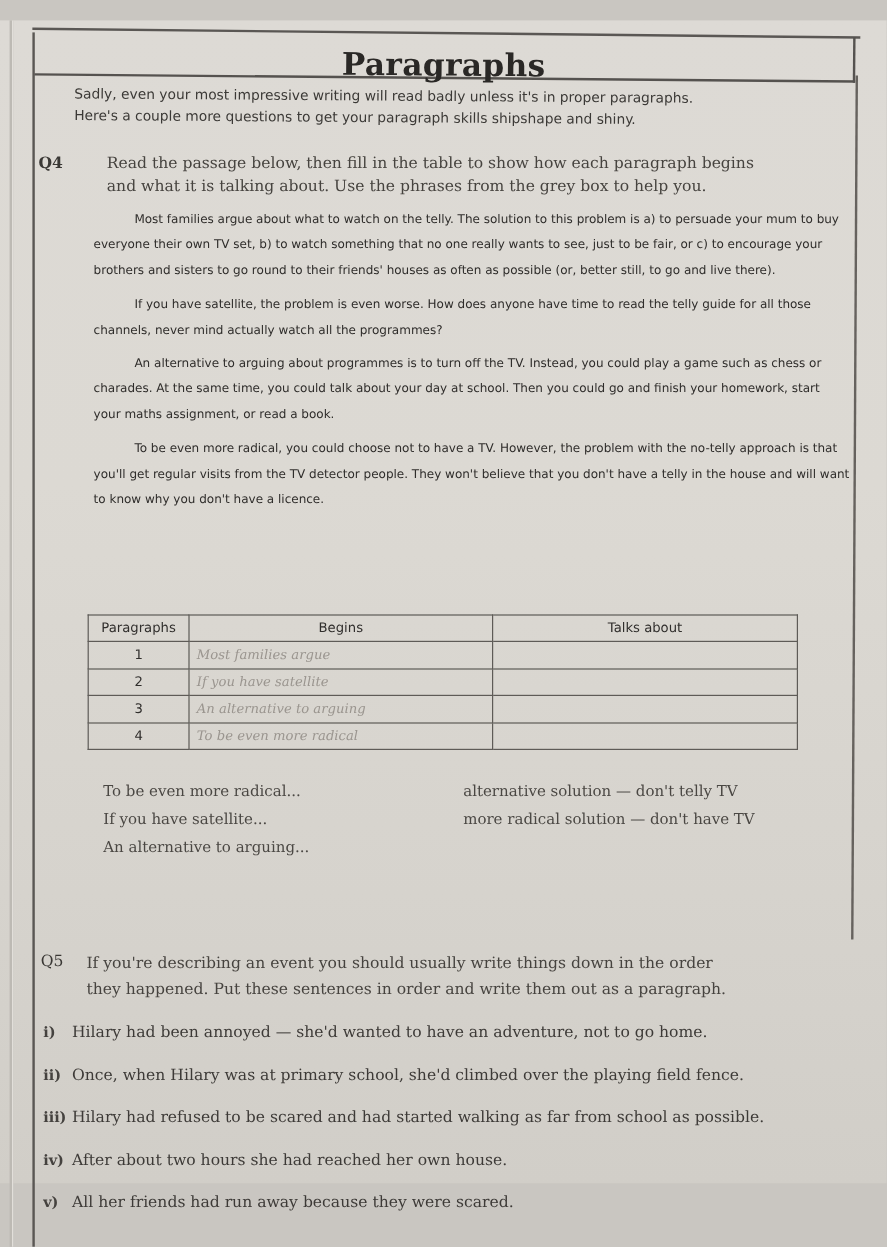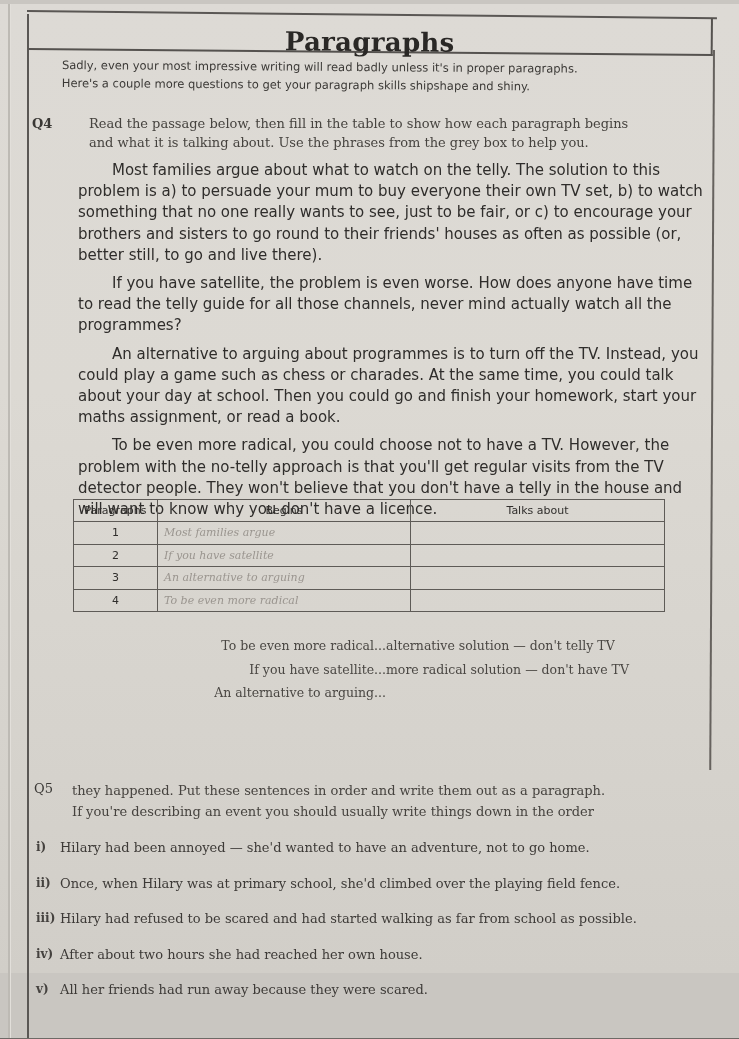--- a/index.html
+++ b/index.html
@@ -2,21 +2,21 @@
 <html><head>
   <meta charset="utf-8">
   <style>
     * { box-sizing: border-box; margin: 0; padding: 0; }
     html, body {
       width: 739px; height: 1039px; overflow: hidden;
       background: #c9c6c1;
     }
     body { position: relative; font-family: "DejaVu Sans", sans-serif; color: #2e2c2a; }
     .paper {
-      position: absolute; left: 0; top: 4px; width: 739px; height: 969px;
+      position: absolute; left: 0; top: 17px; width: 739px; height: 969px;
       background: linear-gradient(180deg, #dddad5 0%, #dcd9d3 40%, #d6d3cd 75%, #d1cec8 100%);
     }
     .page-edge {
       position: absolute; left: 8px; top: 0; width: 3px; height: 1039px;
       background: #bdbab4; border-right: 1px solid #e2dfda;
     }
     .frame-left {
       position: absolute; left: 27px; top: 10px; width: 2px; height: 1029px; background: #5a5754;
     }
     .frame-top {
@@ -43,42 +43,42 @@
       transform: rotate(0.4deg); transform-origin: left top;
     }
     .q-label {
       position: absolute; font-family: "DejaVu Serif", serif; font-size: 13px; color: #3a3835;
     }
     .q-text {
       position: absolute; font-family: "DejaVu Serif", serif; font-size: 13px; line-height: 19px; color: #46433f;
     }
     .passage {
       position: absolute; left: 78px; top: 156px; width: 630px;
-      font-family: "DejaVu Sans", sans-serif; font-size: 15px; line-height: 21.2px; color: #2f2d2b;
+      font-family: "DejaVu Sans", sans-serif; font-size: 10px; line-height: 21.2px; color: #2f2d2b;
     }
     .passage p { text-indent: 34px; margin-bottom: 7px; }
     .table-wrap {
       position: absolute; left: 73px; top: 495px; width: 592px;
     }
     table { border-collapse: collapse; width: 100%; }
     th, td {
       border: 1.5px solid #5e5b57; height: 22.5px; font-size: 11px; font-weight: normal;
       font-family: "DejaVu Sans", sans-serif; color: #302e2c; text-align: center;
     }
     th { height: 22px; }
     td.begins { text-align: left; padding-left: 6px; font-family: "DejaVu Serif", serif; font-style: italic;
       color: #9a958f; font-size: 11px; }
     .col-p { width: 84px; }
     .col-b { width: 253px; }
     .phrases {
       position: absolute; left: 86px; top: 630px; width: 600px;
       font-family: "DejaVu Serif", serif; font-size: 12.5px; color: #4a4743; line-height: 23.5px;
     }
     .phrase-row { display: flex; }
-    .phrase-left { width: 300px; text-align: right; }
+    .phrase-left { width: 300px; }
     .phrase-right { width: 300px; }
     .sentences {
       position: absolute; left: 36px; top: 836px; width: 690px;
       font-family: "DejaVu Serif", serif; font-size: 13px; color: #3d3a37;
     }
     .sentence { display: flex; height: 35.5px; align-items: flex-start; }
     .s-num { width: 24px; font-weight: bold; font-size: 12px; color: #45423f; }
     .bottom-shadow {
       position: absolute; left: 0; top: 1034px; width: 739px; height: 5px; background: #6d6a66;
     }
@@ -157,22 +157,22 @@
       <div class="phrase-left">If you have satellite...</div>
       <div class="phrase-right">more radical solution — don't have TV</div>
     </div>
     <div class="phrase-row">
       <div class="phrase-left">An alternative to arguing...</div>
     </div>
   </div>
 
   <div class="q-label" style="left:34px; top:777px;">Q5</div>
   <div class="q-text" style="left:72px; top:776px; width:650px; line-height:21px;">
+    <div>If you're describing an event you should usually write things down in the order</div>
     <div>they happened.  Put these sentences in order and write them out as a paragraph.</div>
-    <div>If you're describing an event you should usually write things down in the order</div>
   </div>
 
   <div class="sentences">
     <div class="sentence">
       <span class="s-num">i)</span>
       <span>Hilary had been annoyed — she'd wanted to have an adventure, not to go home.</span>
     </div>
     <div class="sentence">
       <span class="s-num">ii)</span>
       <span>Once, when Hilary was at primary school, she'd climbed over the playing field fence.</span>

